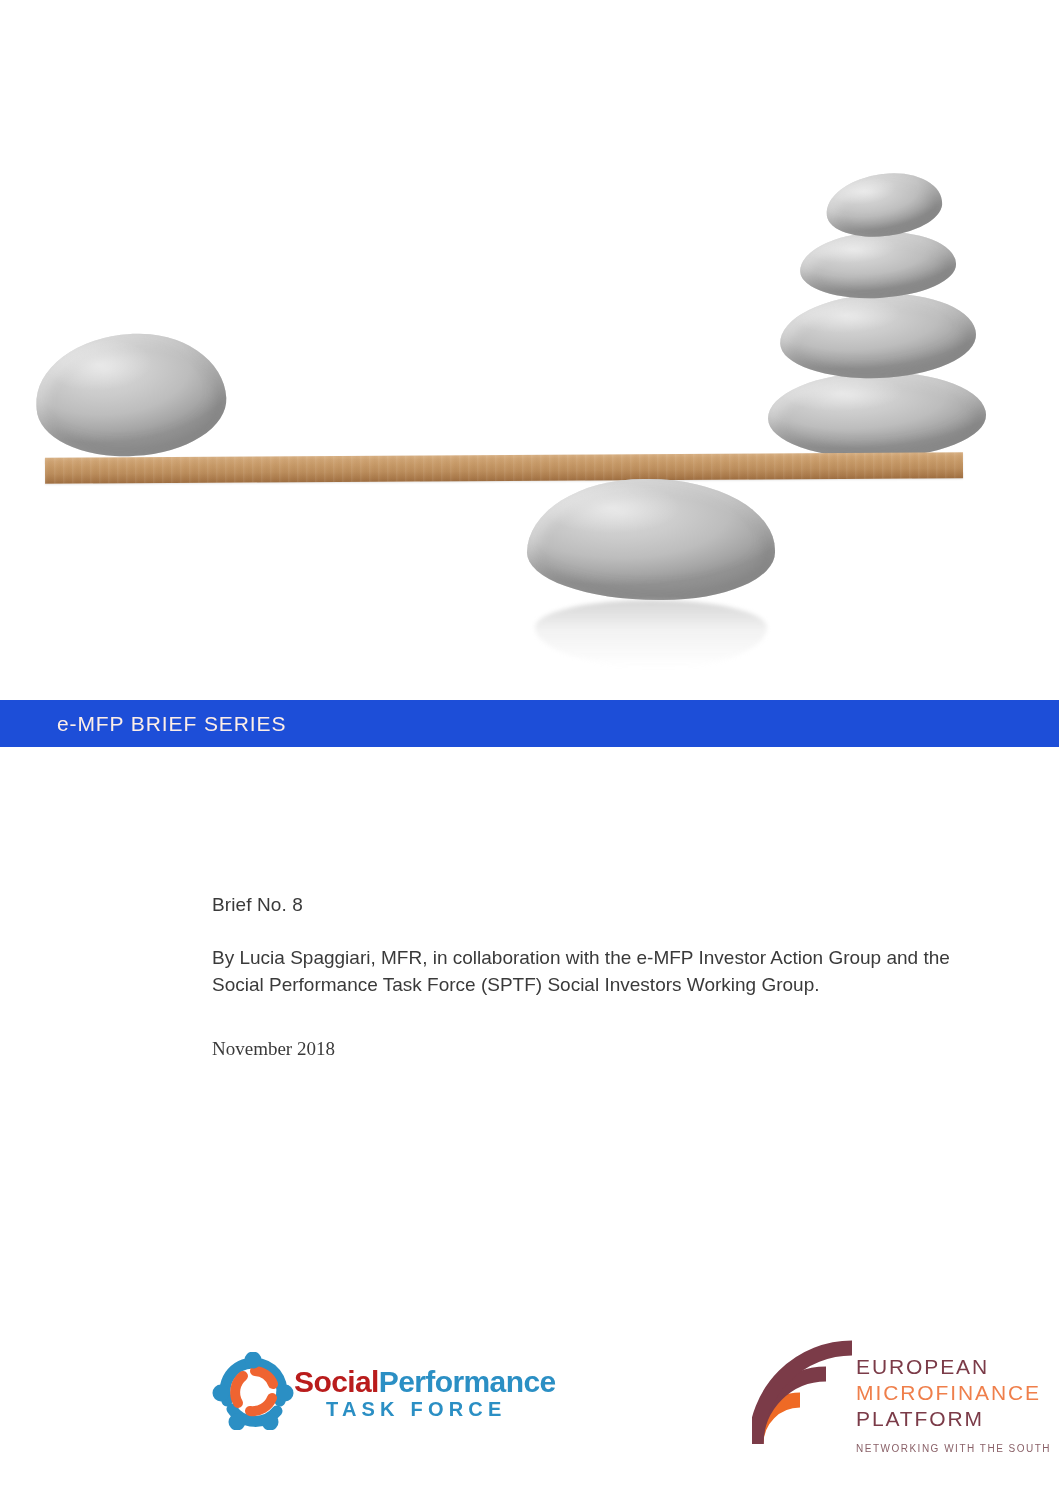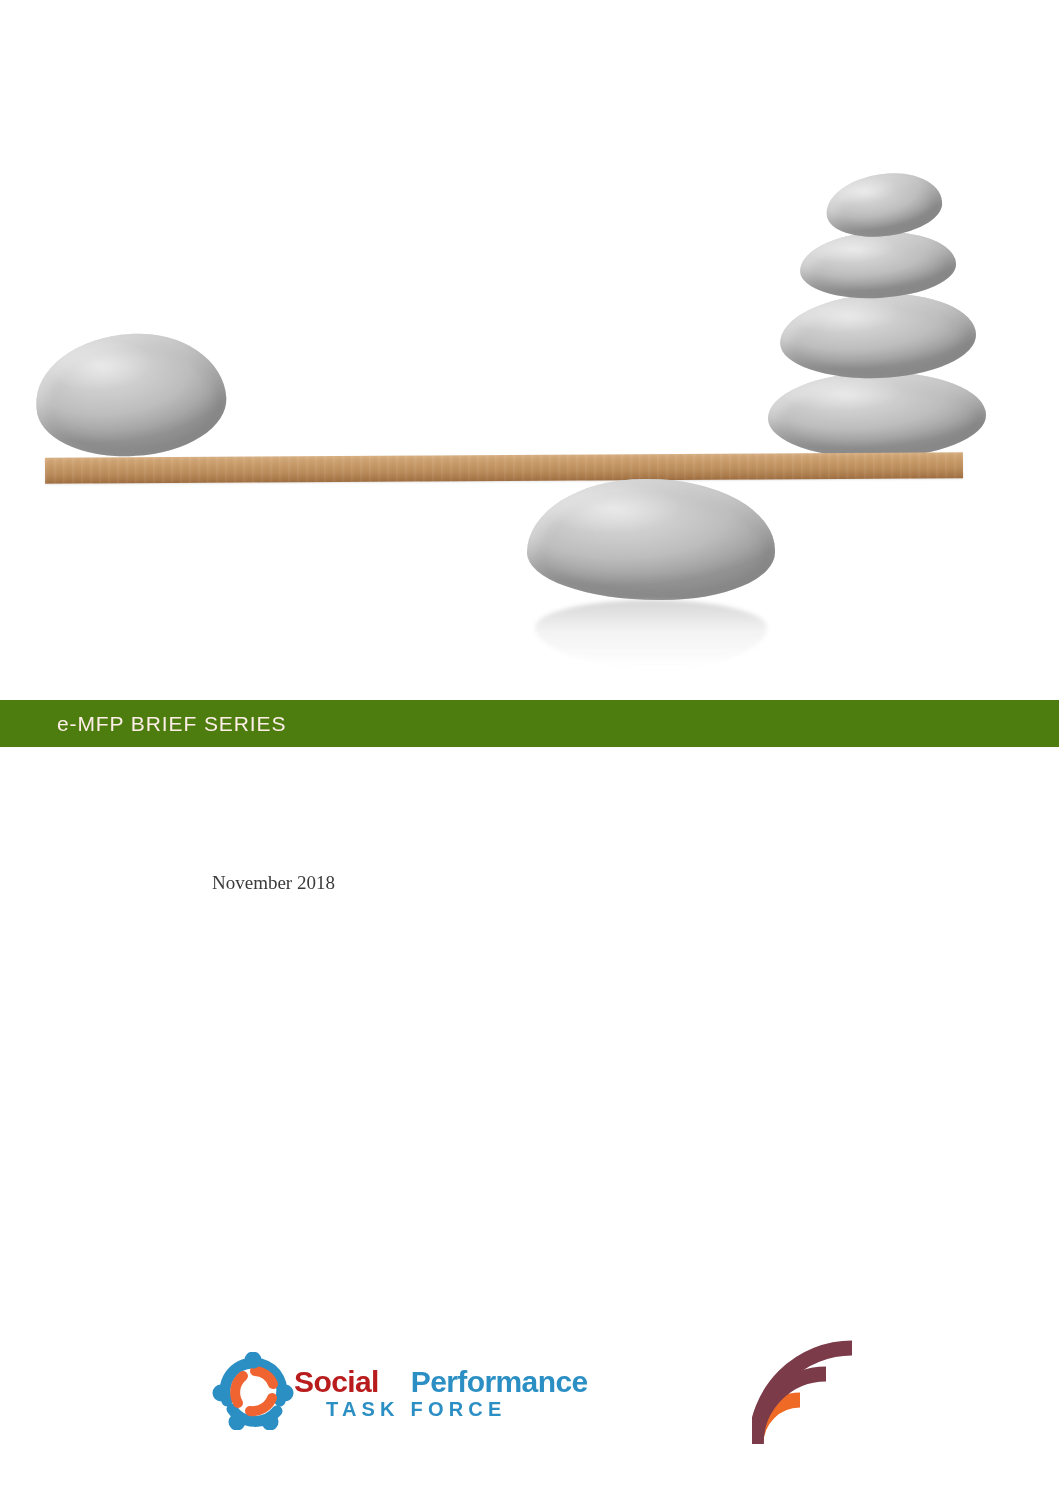--- a/index.html
+++ b/index.html
@@ -123,21 +123,21 @@
     border-radius: 52% 48% 50% 50% / 56% 55% 44% 45%;
     transform: rotate(-7deg);
   }
 
   
   .banner {
     position: absolute;
     left: 0; top: 700px;
     width: 1059px;
     height: 47px;
-    background: #4d7c0f;
+    background: #1d4ed8;
   }
   .banner-label {
     position: absolute;
     left: 57px;
     top: 50%;
     transform: translateY(-50%);
     color: #fdeee7;
     font-size: 21px;
     letter-spacing: 0.9px;
     font-weight: 400;
@@ -207,21 +207,21 @@
     top: 14px;
   }
   .sptf-line1 {
     font-size: 30px;
     font-weight: bold;
     letter-spacing: -0.6px;
     line-height: 32px;
     white-space: nowrap;
   }
   .sptf-social { color: #b91c1c; }
-  .sptf-performance { color: #2b8fc4; padding-left: 32px; }
+  .sptf-performance { color: #2b8fc4; }
   .sptf-line2 {
     color: #2b8fc4;
     font-size: 20px;
     font-weight: bold;
     letter-spacing: 5.2px;
     line-height: 20px;
     margin-top: 1px;
     white-space: nowrap;
     margin-left: 32px;
   }
@@ -278,21 +278,23 @@
   <div class="stone" id="stone-fulcrum"></div>
   <div class="reflection"></div>
 </div>
 
 <div class="banner">
   <div class="banner-label">e-MFP BRIEF SERIES</div>
 </div>
 
 <div class="content">
 
-
+  <div class="brief-no">Brief No. 8</div>
+
+  <div class="byline">By Lucia Spaggiari, MFR, in collaboration with the e-MFP Investor Action Group and the Social Performance Task Force (SPTF) Social Investors Working Group.</div>
 
   <div class="pubdate">November 2018</div>
 </div>
 
 <div class="logos">
 
   <div class="sptf-logo">
     <div class="sptf-mark">
       <svg width="82" height="78" viewBox="0 0 82 78" xmlns="http://www.w3.org/2000/svg">
 
@@ -318,15 +320,21 @@
   </div>
 
   <div class="emfp-logo">
     <div class="emfp-arcs">
       <svg width="110" height="108" viewBox="0 0 110 108" xmlns="http://www.w3.org/2000/svg">
         <path d="M4 104 A44 44 0 0 1 48 60" fill="none" stroke="#ef6a25" stroke-width="15"></path>
         <path d="M4 104 A70 70 0 0 1 74 34" fill="none" stroke="#7b3b48" stroke-width="15"></path>
         <path d="M4 104 A96 96 0 0 1 100 8" fill="none" stroke="#7b3b48" stroke-width="15"></path>
       </svg>
     </div>
+    <div class="emfp-text">
+      <div class="emfp-word emfp-european">EUROPEAN</div>
+      <div class="emfp-word emfp-microfinance">MICROFINANCE</div>
+      <div class="emfp-word emfp-platform">PLATFORM</div>
+      <div class="emfp-tagline">NETWORKING WITH THE SOUTH</div>
+    </div>
   </div>
 
 </div>
 
 </body></html>

